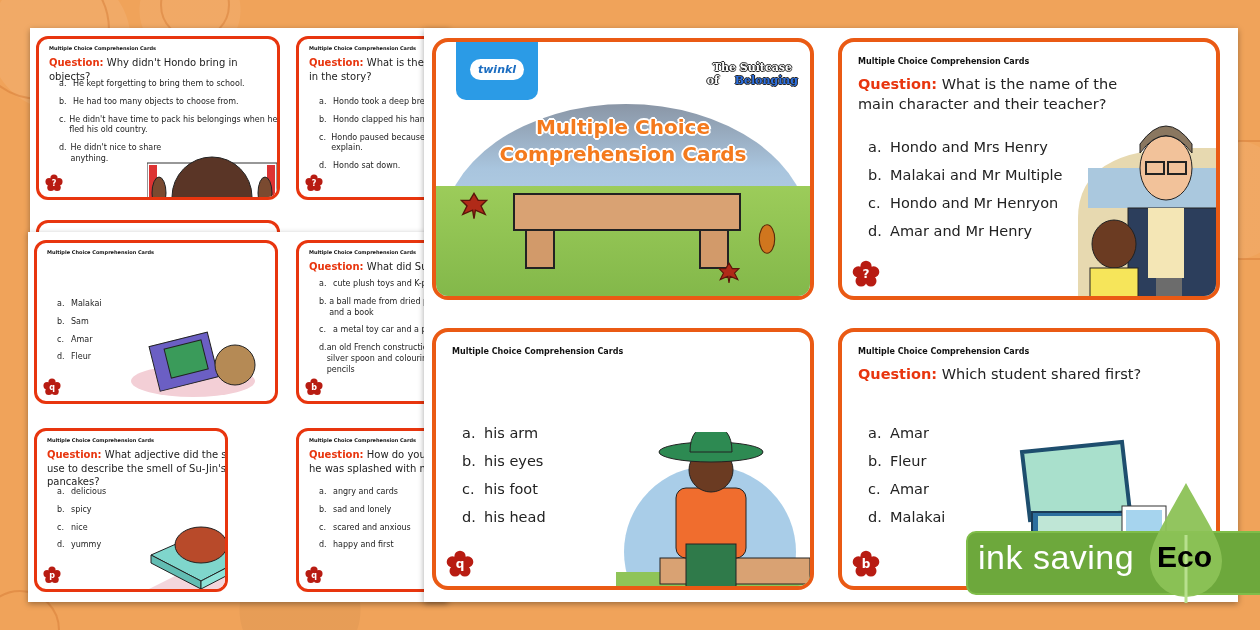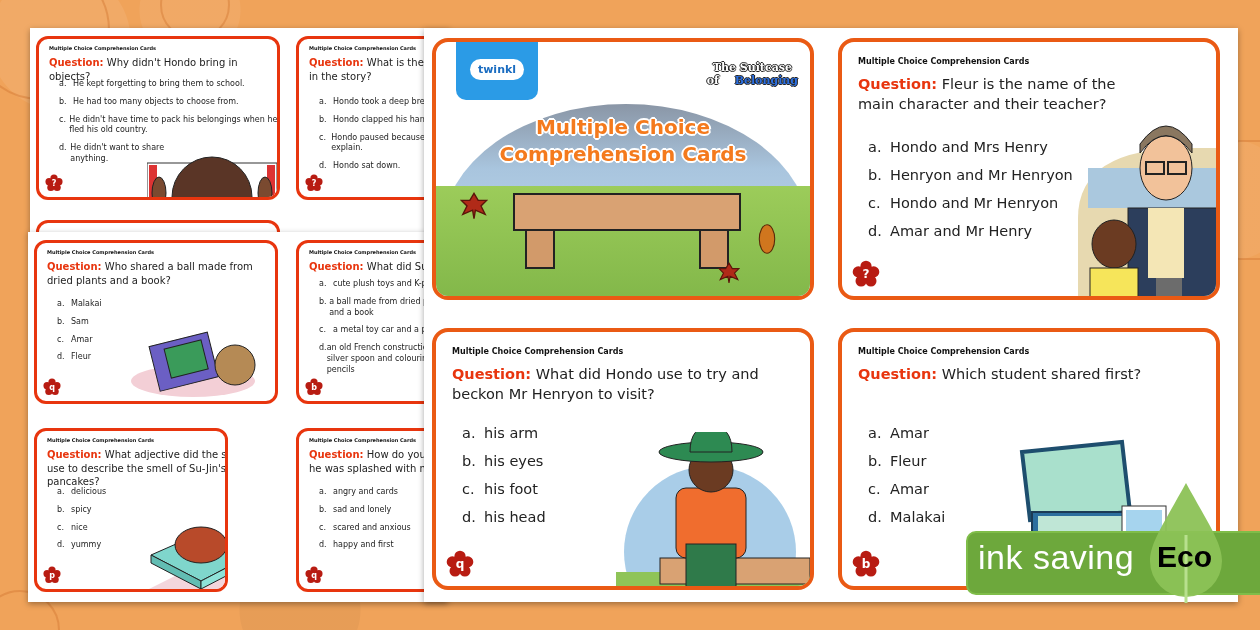--- a/index.html
+++ b/index.html
@@ -77,21 +77,21 @@
   }
   .cover-title {
     position: absolute; left: 0; right: 0; top: 72px; text-align: center;
     font-family: "DejaVu Sans", sans-serif; font-weight: bold;
     color: #f47a1d; font-size: 20px; line-height: 1.35;
     text-shadow: 2px 0 #fff, -2px 0 #fff, 0 2px #fff, 0 -2px #fff, 1px 1px #fff, -1px -1px #fff, 1px -1px #fff, -1px 1px #fff;
   }
   .twinkl-logo {
     position: absolute; left: 20px; top: -4px; width: 82px; height: 62px;
     background: #2b9be6; border-radius: 0 0 10px 10px;
-    display: flex; align-items: center; justify-content: center;
+    display: flex; align-items: center; justify-content: center; font-style: italic;
   }
   .twinkl-cloud {
     background: #fff; border-radius: 16px; padding: 4px 8px;
     color: #1b6dc1; font-weight: bold; font-size: 11px; font-family: "DejaVu Sans", sans-serif;
   }
   .series-logo {
     position: absolute; right: 12px; top: 20px; text-align: center;
     font-family: "DejaVu Serif", serif; font-weight: bold; font-size: 11px; line-height: 1.15;
     color: #fff; text-shadow: 1px 0 #222, -1px 0 #222, 0 1px #222, 0 -1px #222;
   }
@@ -136,21 +136,21 @@
       <li>
           <span class="ltr">b.</span>
           <span>He had too many objects to choose from.</span>
         </li>
       <li>
           <span class="ltr">c.</span>
           <span>He didn't have time to pack his belongings when he fled his old country.</span>
         </li>
       <li style="width:120px;">
           <span class="ltr">d.</span>
-          <span>He didn't want to share anything.</span>
+          <span>He didn't nice to share anything.</span>
         </li>
     </ul>
     <svg class="illus" style="left:108px;top:110px;" width="136" height="56" viewBox="0 0 136 56">
       <rect x="0" y="14" width="130" height="50" fill="#fff" stroke="#333"></rect>
       <rect x="2" y="16" width="8" height="44" fill="#d33"></rect>
       <rect x="120" y="16" width="8" height="44" fill="#d33"></rect>
       <ellipse cx="65" cy="48" rx="40" ry="40" fill="#5a3526" stroke="#222"></ellipse>
       <ellipse cx="12" cy="44" rx="7" ry="16" fill="#7a4a30" stroke="#222"></ellipse>
       <ellipse cx="118" cy="44" rx="7" ry="16" fill="#7a4a30" stroke="#222"></ellipse>
     </svg>
@@ -205,21 +205,20 @@
     </div>
   </div>
 
   <div class="card small" style="left:6px;top:192px;width:244px;height:40px;"></div>
 </div>
 
 <div class="sheet sheet-back-bottom">
 
   <div class="card small" style="left:6px;top:8px;width:244px;height:164px;">
     <div class="card-header">Multiple Choice Comprehension Cards</div>
-    <div class="q"><span class="q-label">Question:</span> <span>Who shared a ball made from dried plants and a book?</span></div>
     <ul class="answers" style="top:56px;">
       <li>
           <span class="ltr">a.</span>
           <span>Malakai</span>
         </li>
       <li>
           <span class="ltr">b.</span>
           <span>Sam</span>
         </li>
       <li>
@@ -394,29 +393,29 @@
       <span class="twinkl-cloud">twinkl</span>
     </div>
     <div class="series-logo">
       <div>The Suitcase</div>
       <div><span>of</span> <span class="belonging">Belonging</span></div>
     </div>
   </div>
 
   <div class="card front big" style="left:414px;top:10px;width:382px;height:262px;">
     <div class="card-header">Multiple Choice Comprehension Cards</div>
-    <div class="q" style="width:260px;"><span class="q-label">Question:</span> <span>Fleur is the name of the main character and their teacher?</span></div>
+    <div class="q" style="width:260px;"><span class="q-label">Question:</span> <span>What is the name of the main character and their teacher?</span></div>
     <ul class="answers" style="top:96px;">
       <li>
           <span class="ltr">a.</span>
           <span>Hondo and Mrs Henry</span>
         </li>
       <li>
           <span class="ltr">b.</span>
-          <span>Henryon and Mr Henryon</span>
+          <span>Malakai and Mr Multiple</span>
         </li>
       <li>
           <span class="ltr">c.</span>
           <span>Hondo and Mr Henryon</span>
         </li>
       <li>
           <span class="ltr">d.</span>
           <span>Amar and Mr Henry</span>
         </li>
     </ul>
@@ -443,21 +442,20 @@
             <circle cx="4.5" cy="8.5" r="4"></circle>
             <circle cx="10" cy="10" r="4"></circle>
           </g>
         </svg>
       <span class="flower-letter">?</span>
     </div>
   </div>
 
   <div class="card front big" style="left:8px;top:300px;width:382px;height:262px;">
     <div class="card-header">Multiple Choice Comprehension Cards</div>
-    <div class="q"><span class="q-label">Question:</span> <span>What did Hondo use to try and beckon Mr Henryon to visit?</span></div>
     <ul class="answers" style="top:92px;">
       <li>
           <span class="ltr">a.</span>
           <span>his arm</span>
         </li>
       <li>
           <span class="ltr">b.</span>
           <span>his eyes</span>
         </li>
       <li>

